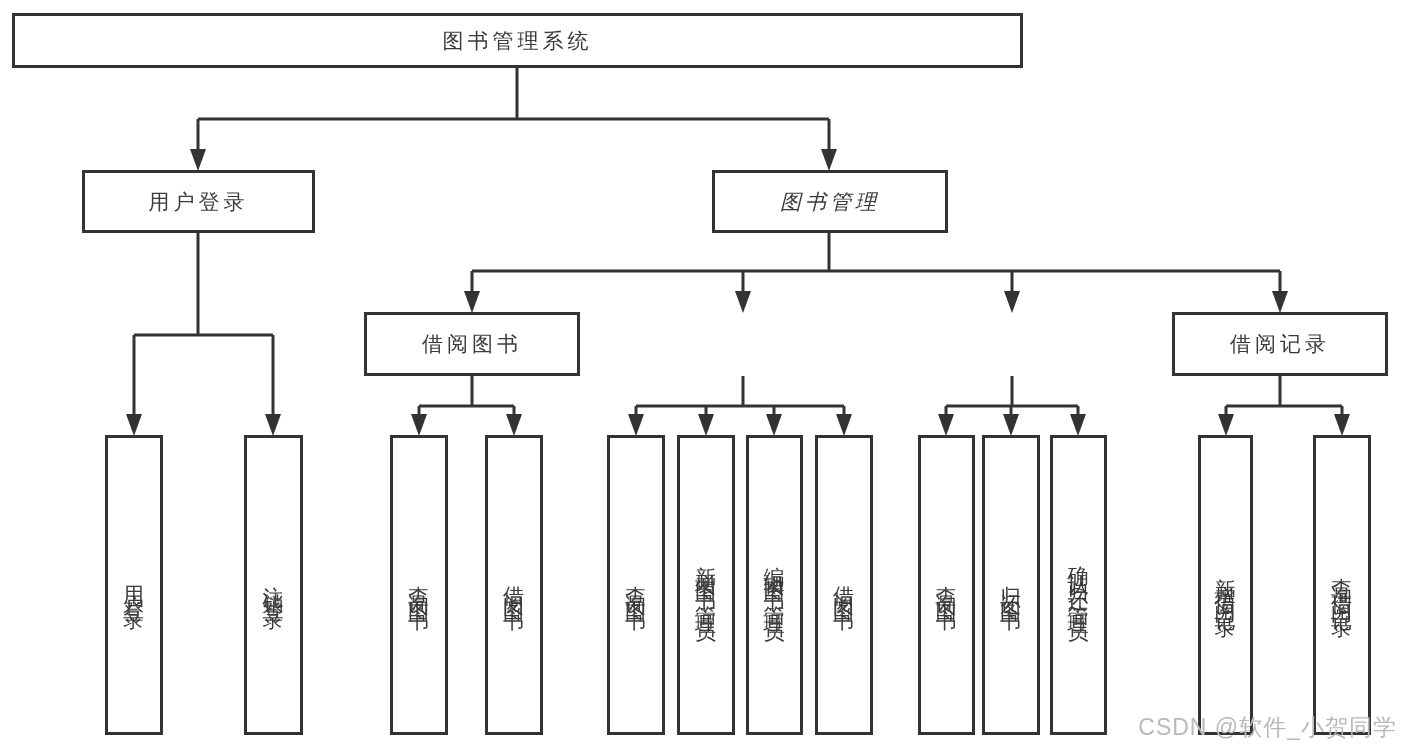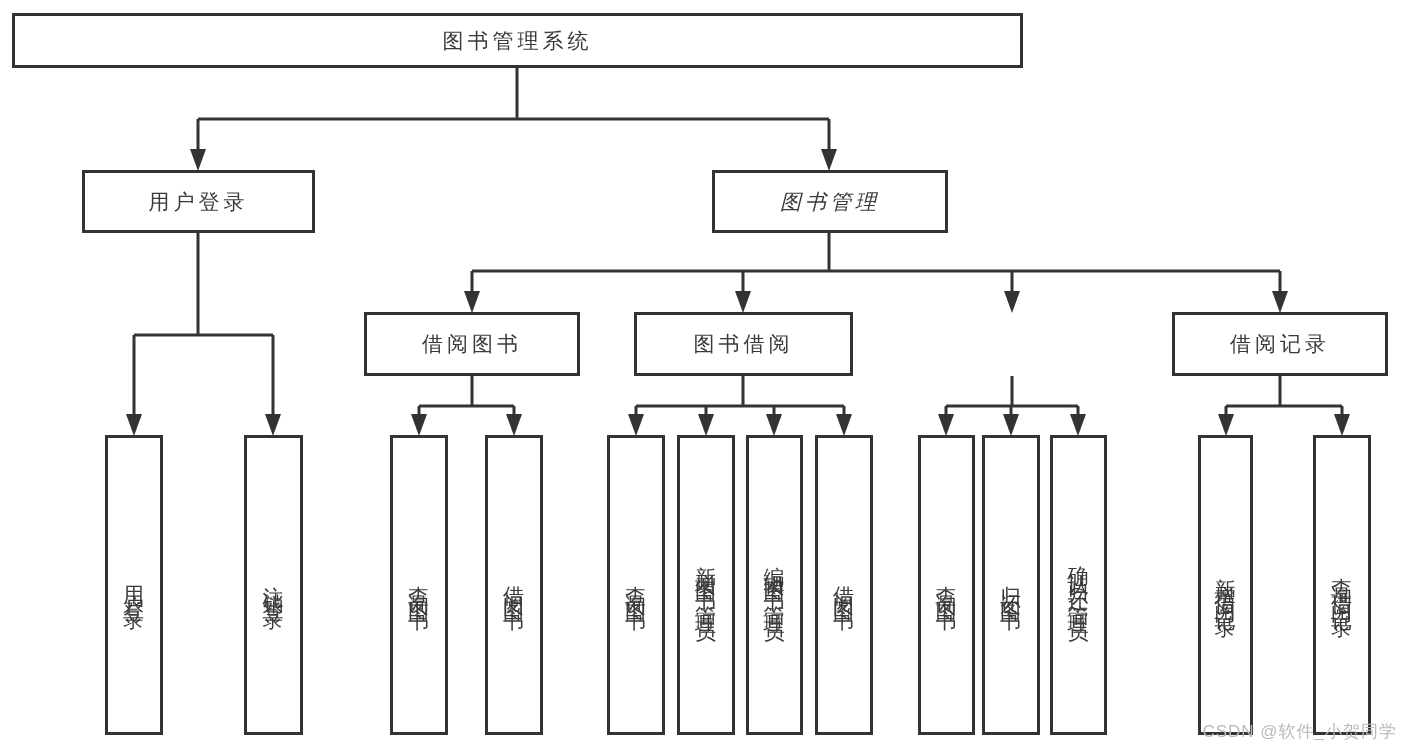--- a/index.html
+++ b/index.html
@@ -39,21 +39,21 @@
     display:flex;align-items:center;justify-content:center;
     writing-mode:vertical-rl;
     text-orientation:mixed;
     font-size:21px;letter-spacing:8px;
     color:var(--text);
     line-height:1;
   }
   .watermark{
     position:absolute;
     right:8px;bottom:4px;
-    font-size:17px;
+    font-size:23px;
     letter-spacing:1px;
     color:var(--wm);
     white-space:nowrap;
   }
 </style>
 </head>
 <body>
 
 <div class="canvas">
 
@@ -91,21 +91,20 @@
       <polygon points="1334,414 1350,414 1342,436"></polygon>
     </g>
   </svg>
 
   <div class="node" style="left:12px;top:13px;width:1011px;height:55px;">图书管理系统</div>
 
   <div class="node" style="left:82px;top:170px;width:233px;height:63px;">用户登录</div>
   <div class="node" style="left:712px;top:170px;width:236px;height:63px;font-style:italic;">图书管理</div>
 
   <div class="node" style="left:364px;top:312px;width:216px;height:64px;">借阅图书</div>
-  <div class="node" style="left:634px;top:312px;width:219px;height:64px;">图书借阅</div>
   <div class="node" style="left:1172px;top:312px;width:216px;height:64px;">借阅记录</div>
 
   <div class="leaf" style="left:105px;width:58px;">用户登录</div>
   <div class="leaf" style="left:244px;width:59px;">注销登录</div>
 
   <div class="leaf" style="left:390px;width:58px;">查询图书</div>
   <div class="leaf" style="left:485px;width:58px;">借阅图书</div>
 
   <div class="leaf" style="left:607px;width:58px;">查询图书</div>
   <div class="leaf" style="left:677px;width:58px;">新增图书（管理员）</div>

